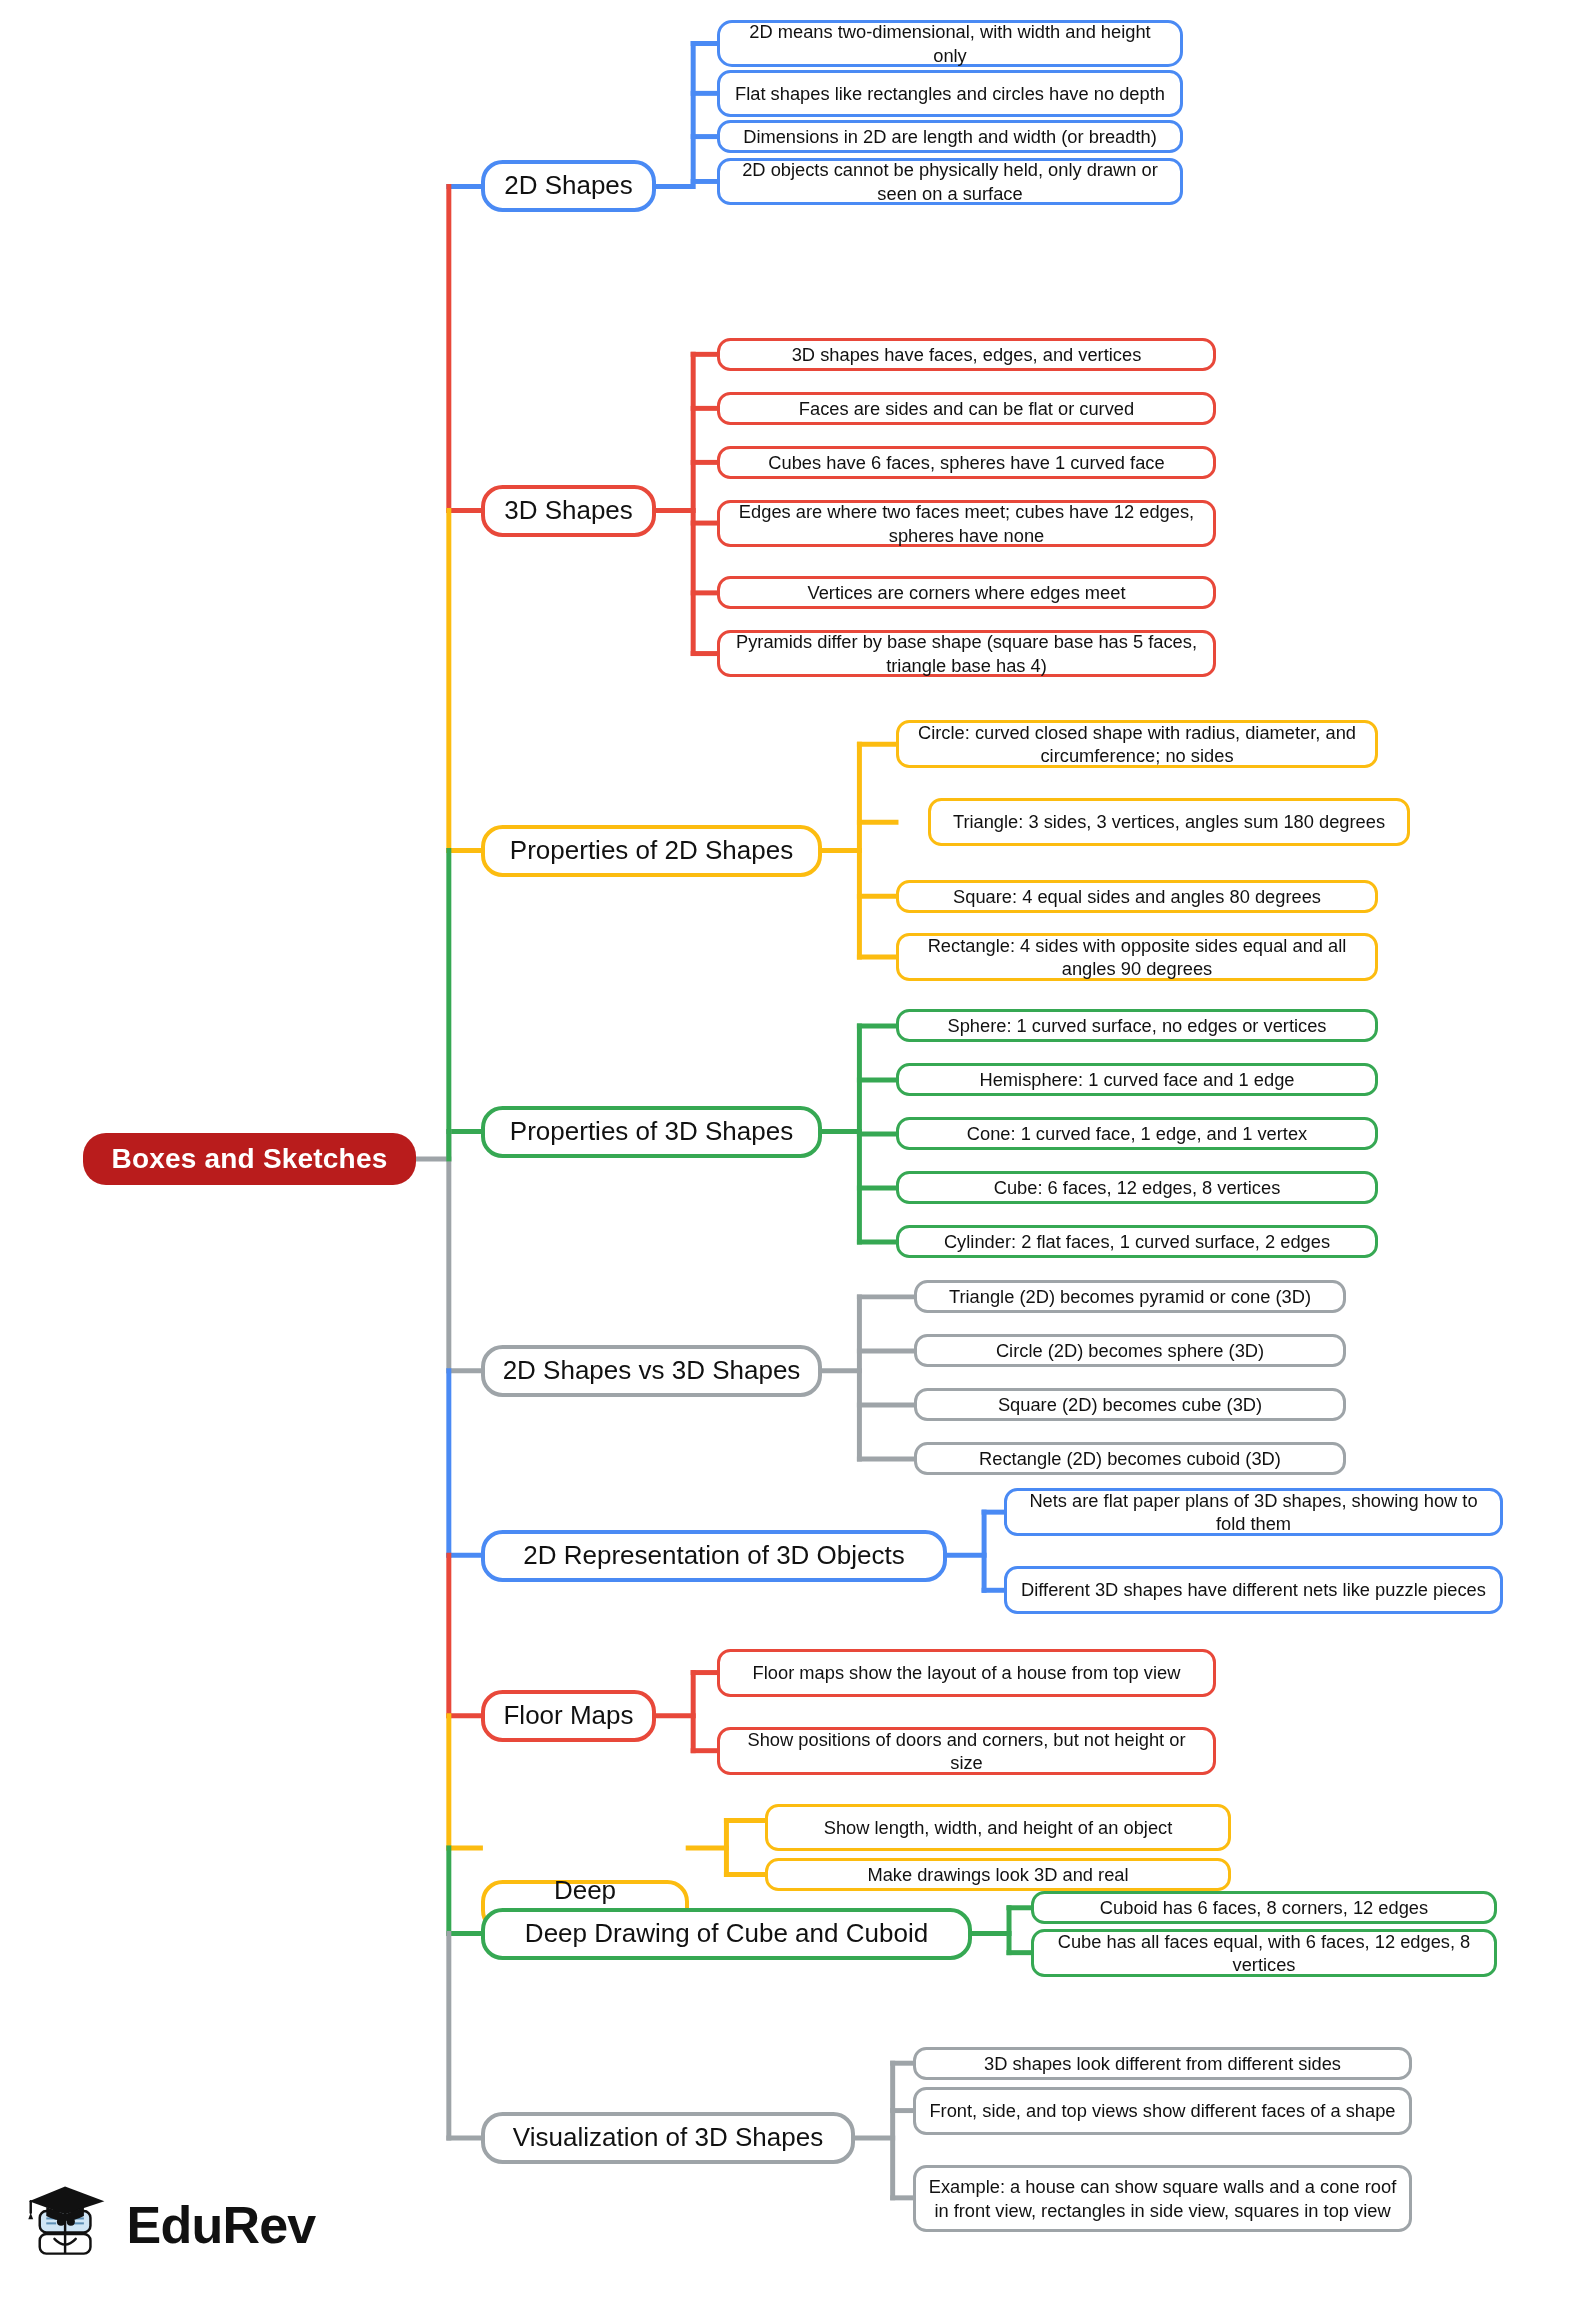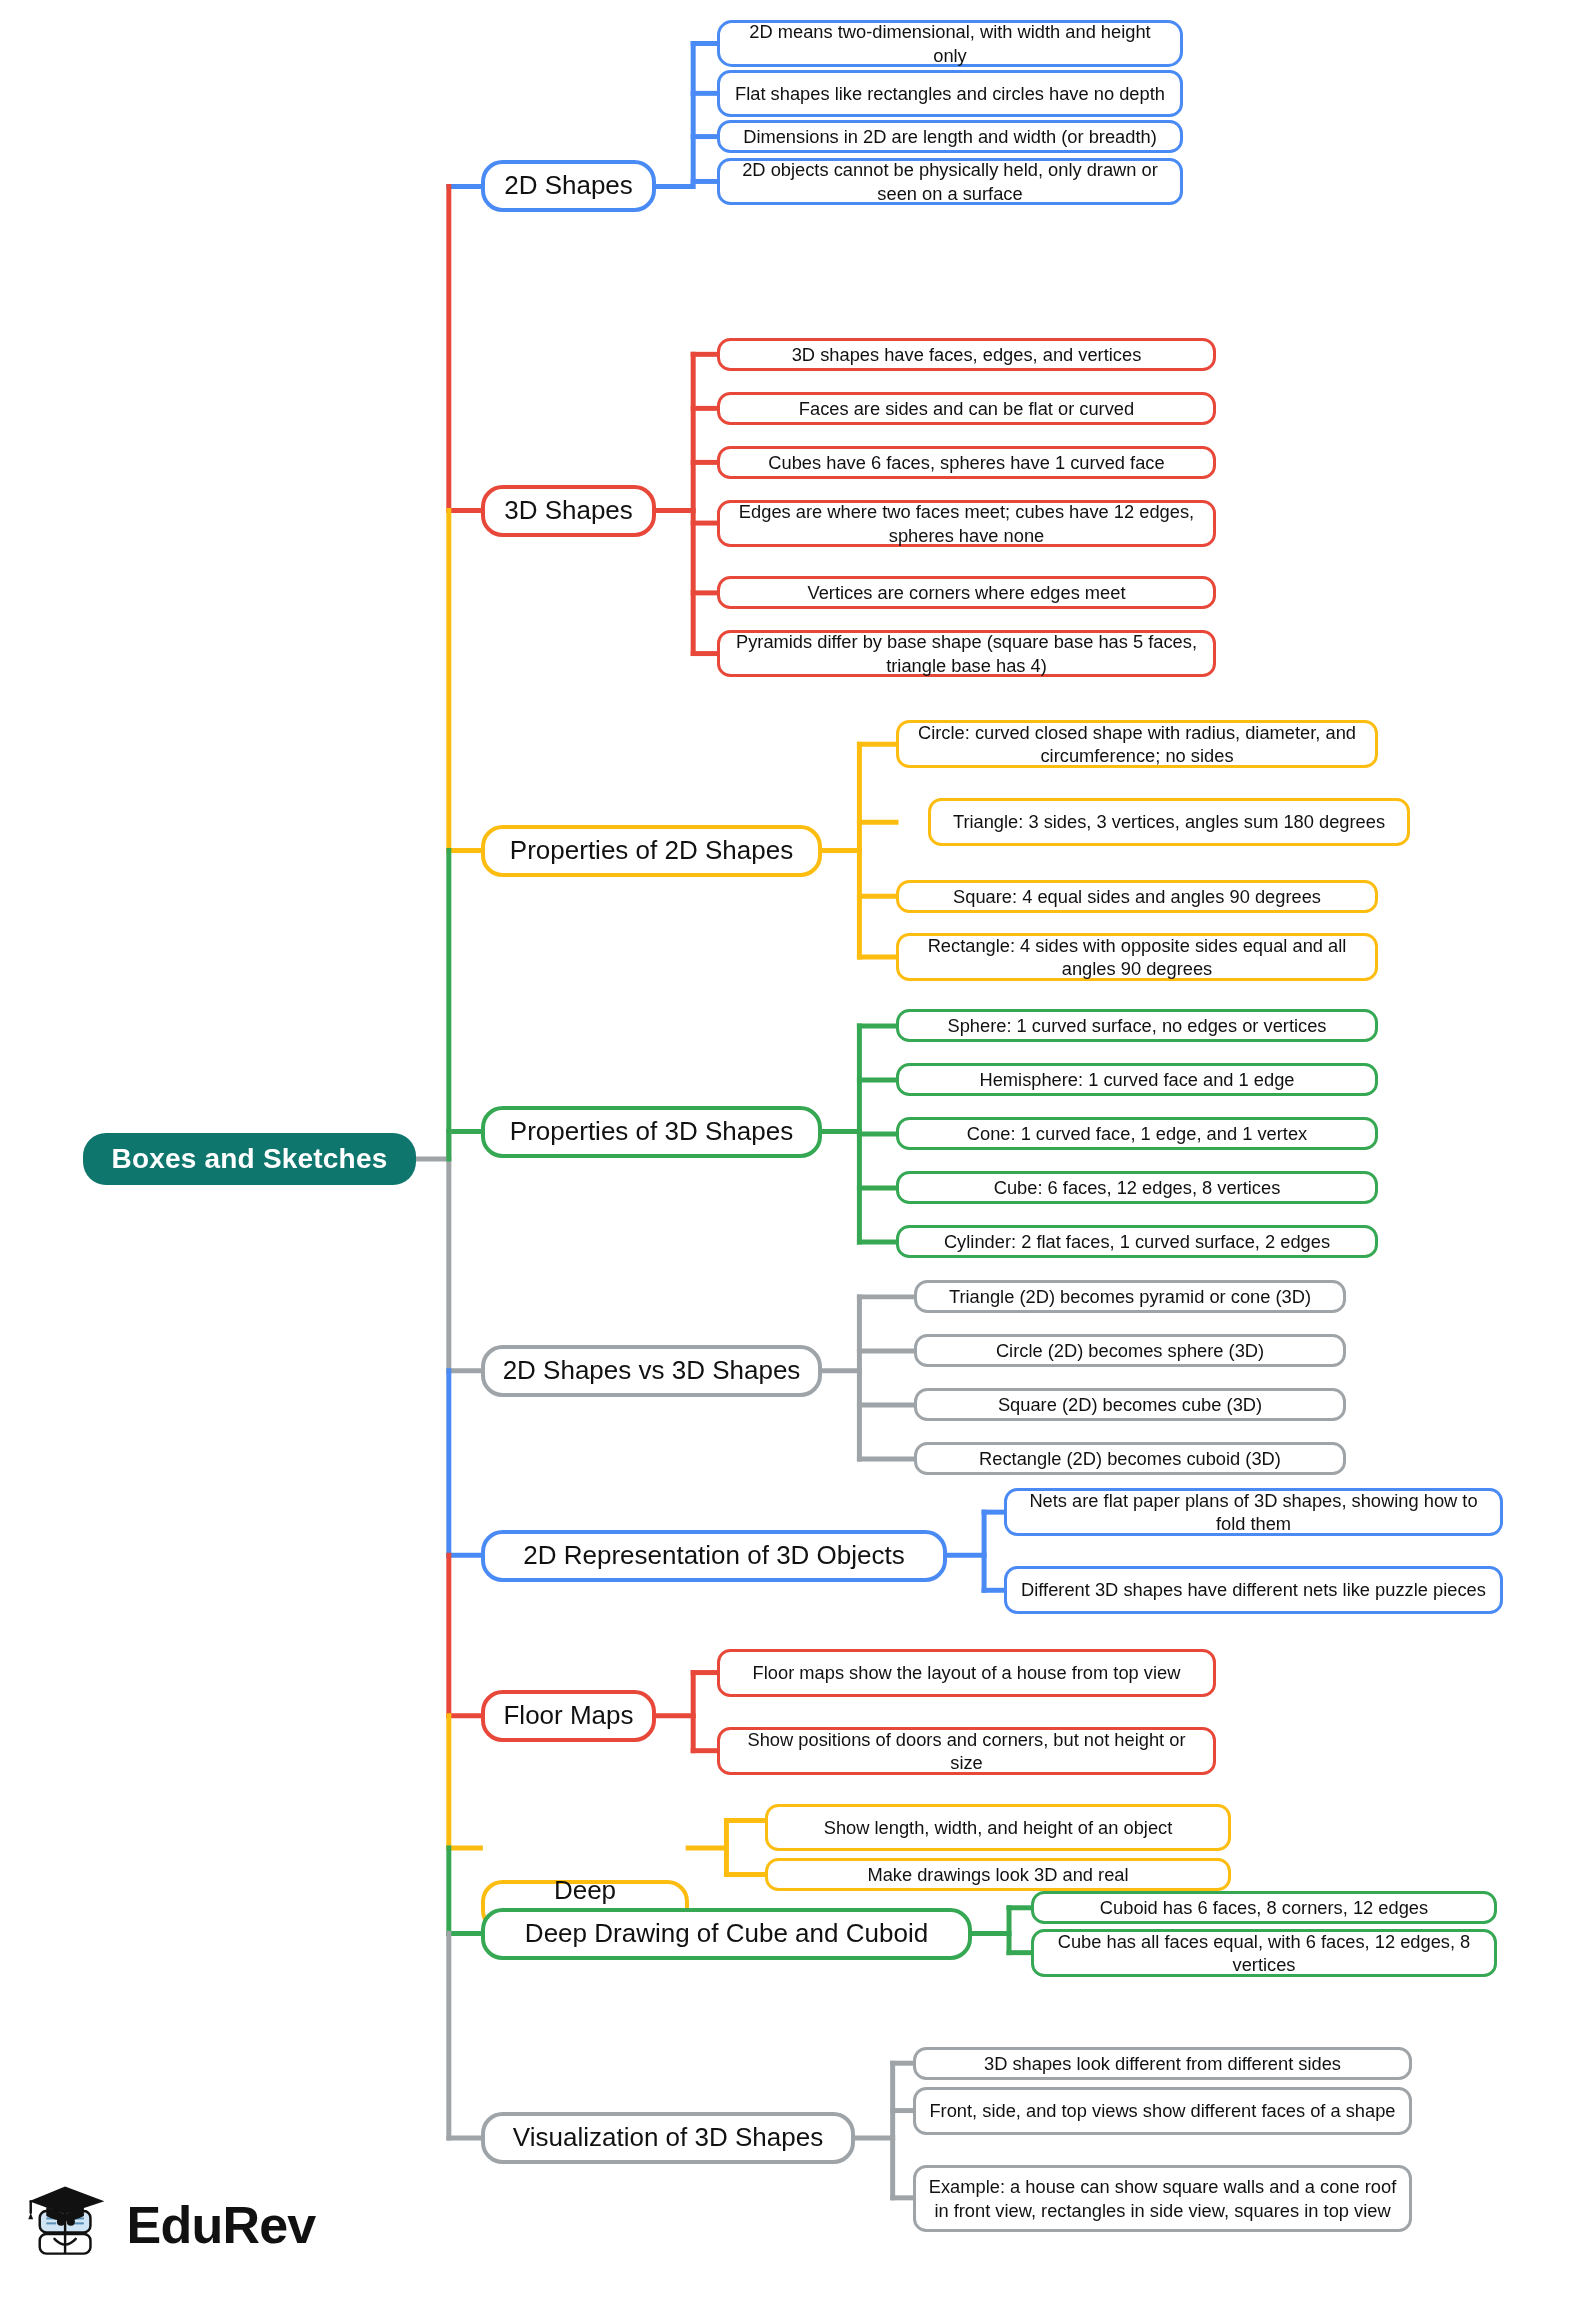--- a/index.html
+++ b/index.html
@@ -28,21 +28,21 @@
     display: flex;
     align-items: center;
     justify-content: center;
     text-align: center;
     background: #ffffff;
     border-style: solid;
     z-index: 2;
   }
 
   .root {
-    background: #0f766e;
+    background: #b91c1c;
     color: #ffffff;
     border: none;
     border-radius: 23px;
     font-size: 28px;
     font-weight: bold;
     letter-spacing: 0.2px;
   }
 
   .branch {
     border-width: 4.2px;
@@ -176,21 +176,21 @@
       <div class="node branch" style="left: 481px; top: 485px; width: 175px; height: 52px; border-color: rgb(232, 72, 58);">3D Shapes</div>
       <div class="node leaf" style="left: 717px; top: 338px; width: 499px; height: 33px; border-color: rgb(232, 72, 58);">3D shapes have faces, edges, and vertices</div>
       <div class="node leaf" style="left: 717px; top: 392px; width: 499px; height: 33px; border-color: rgb(232, 72, 58);">Faces are sides and can be flat or curved</div>
       <div class="node leaf" style="left: 717px; top: 446px; width: 499px; height: 33px; border-color: rgb(232, 72, 58);">Cubes have 6 faces, spheres have 1 curved face</div>
       <div class="node leaf" style="left: 717px; top: 500px; width: 499px; height: 47px; border-color: rgb(232, 72, 58);">Edges are where two faces meet; cubes have 12 edges, spheres have none</div>
       <div class="node leaf" style="left: 717px; top: 576px; width: 499px; height: 33px; border-color: rgb(232, 72, 58);">Vertices are corners where edges meet</div>
       <div class="node leaf" style="left: 717px; top: 630px; width: 499px; height: 47px; border-color: rgb(232, 72, 58);">Pyramids differ by base shape (square base has 5 faces, triangle base has 4)</div>
       <div class="node branch" style="left: 481px; top: 825px; width: 341px; height: 52px; border-color: rgb(252, 188, 16);">Properties of 2D Shapes</div>
       <div class="node leaf" style="left: 896px; top: 720px; width: 482px; height: 48px; border-color: rgb(252, 188, 16);">Circle: curved closed shape with radius, diameter, and circumference; no sides</div>
       <div class="node leaf" style="left: 896px; top: 798px; width: 482px; height: 48px; border-color: rgb(252, 188, 16); margin-left: 32px;">Triangle: 3 sides, 3 vertices, angles sum 180 degrees</div>
-      <div class="node leaf" style="left: 896px; top: 880px; width: 482px; height: 33px; border-color: rgb(252, 188, 16);">Square: 4 equal sides and angles 90 degrees</div>
+      <div class="node leaf" style="left: 896px; top: 880px; width: 482px; height: 33px; border-color: rgb(252, 188, 16);">Square: 4 equal sides and angles 80 degrees</div>
       <div class="node leaf" style="left: 896px; top: 933px; width: 482px; height: 48px; border-color: rgb(252, 188, 16);">Rectangle: 4 sides with opposite sides equal and all angles 90 degrees</div>
       <div class="node branch" style="left: 481px; top: 1106px; width: 341px; height: 52px; border-color: rgb(54, 168, 83);">Properties of 3D Shapes</div>
       <div class="node leaf" style="left: 896px; top: 1009px; width: 482px; height: 33px; border-color: rgb(54, 168, 83);">Sphere: 1 curved surface, no edges or vertices</div>
       <div class="node leaf" style="left: 896px; top: 1063px; width: 482px; height: 33px; border-color: rgb(54, 168, 83);">Hemisphere: 1 curved face and 1 edge</div>
       <div class="node leaf" style="left: 896px; top: 1117px; width: 482px; height: 33px; border-color: rgb(54, 168, 83);">Cone: 1 curved face, 1 edge, and 1 vertex</div>
       <div class="node leaf" style="left: 896px; top: 1171px; width: 482px; height: 33px; border-color: rgb(54, 168, 83);">Cube: 6 faces, 12 edges, 8 vertices</div>
       <div class="node leaf" style="left: 896px; top: 1225px; width: 482px; height: 33px; border-color: rgb(54, 168, 83);">Cylinder: 2 flat faces, 1 curved surface, 2 edges</div>
       <div class="node branch" style="left: 481px; top: 1345px; width: 341px; height: 52px; border-color: rgb(158, 164, 168);">2D Shapes vs 3D Shapes</div>
       <div class="node leaf" style="left: 914px; top: 1280px; width: 432px; height: 33px; border-color: rgb(158, 164, 168);">Triangle (2D) becomes pyramid or cone (3D)</div>
       <div class="node leaf" style="left: 914px; top: 1334px; width: 432px; height: 33px; border-color: rgb(158, 164, 168);">Circle (2D) becomes sphere (3D)</div>

